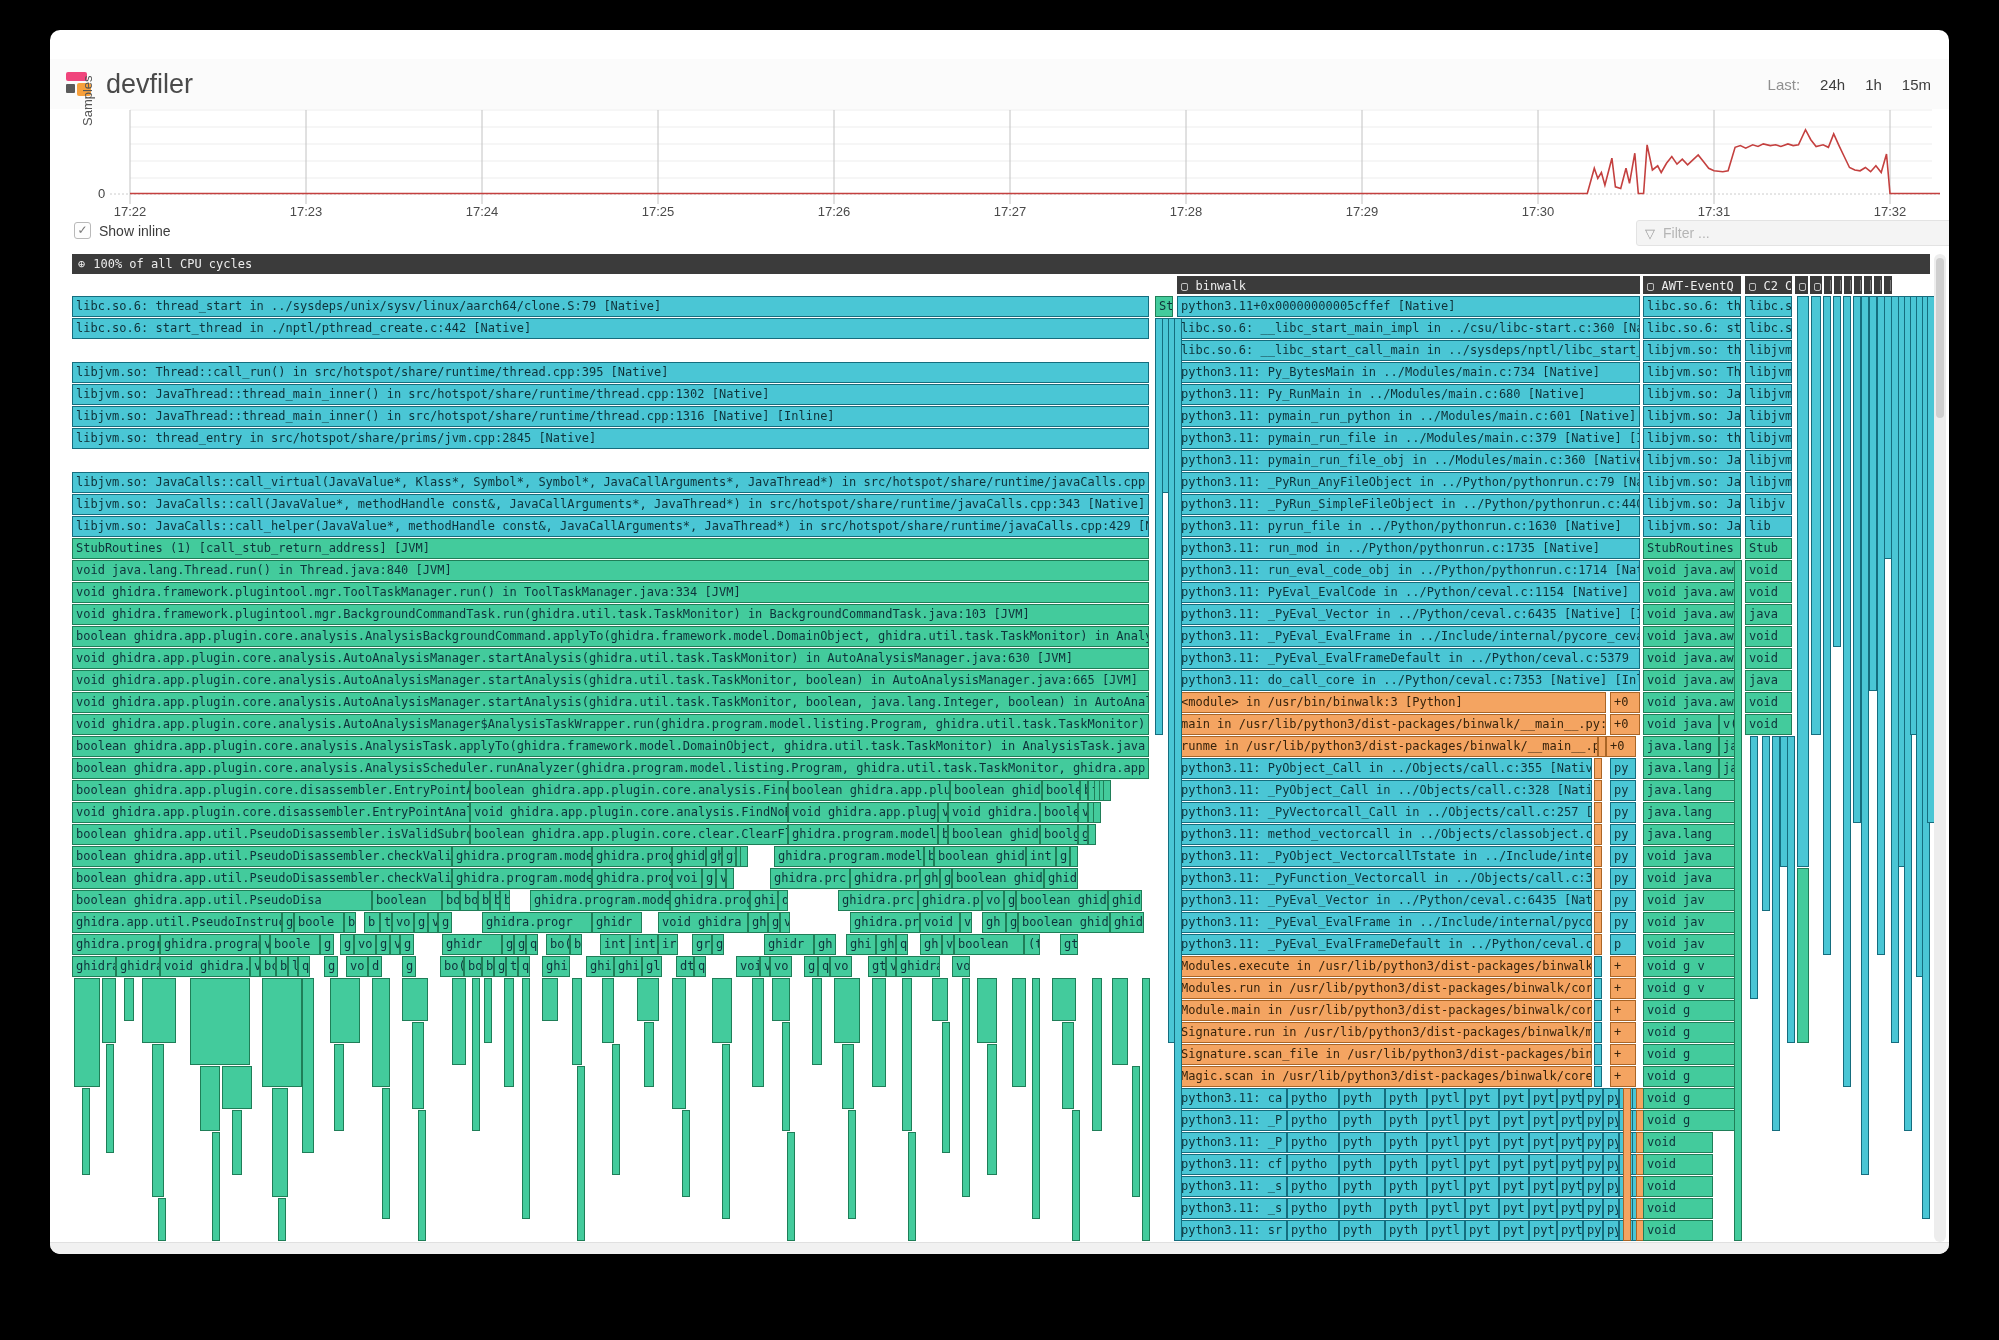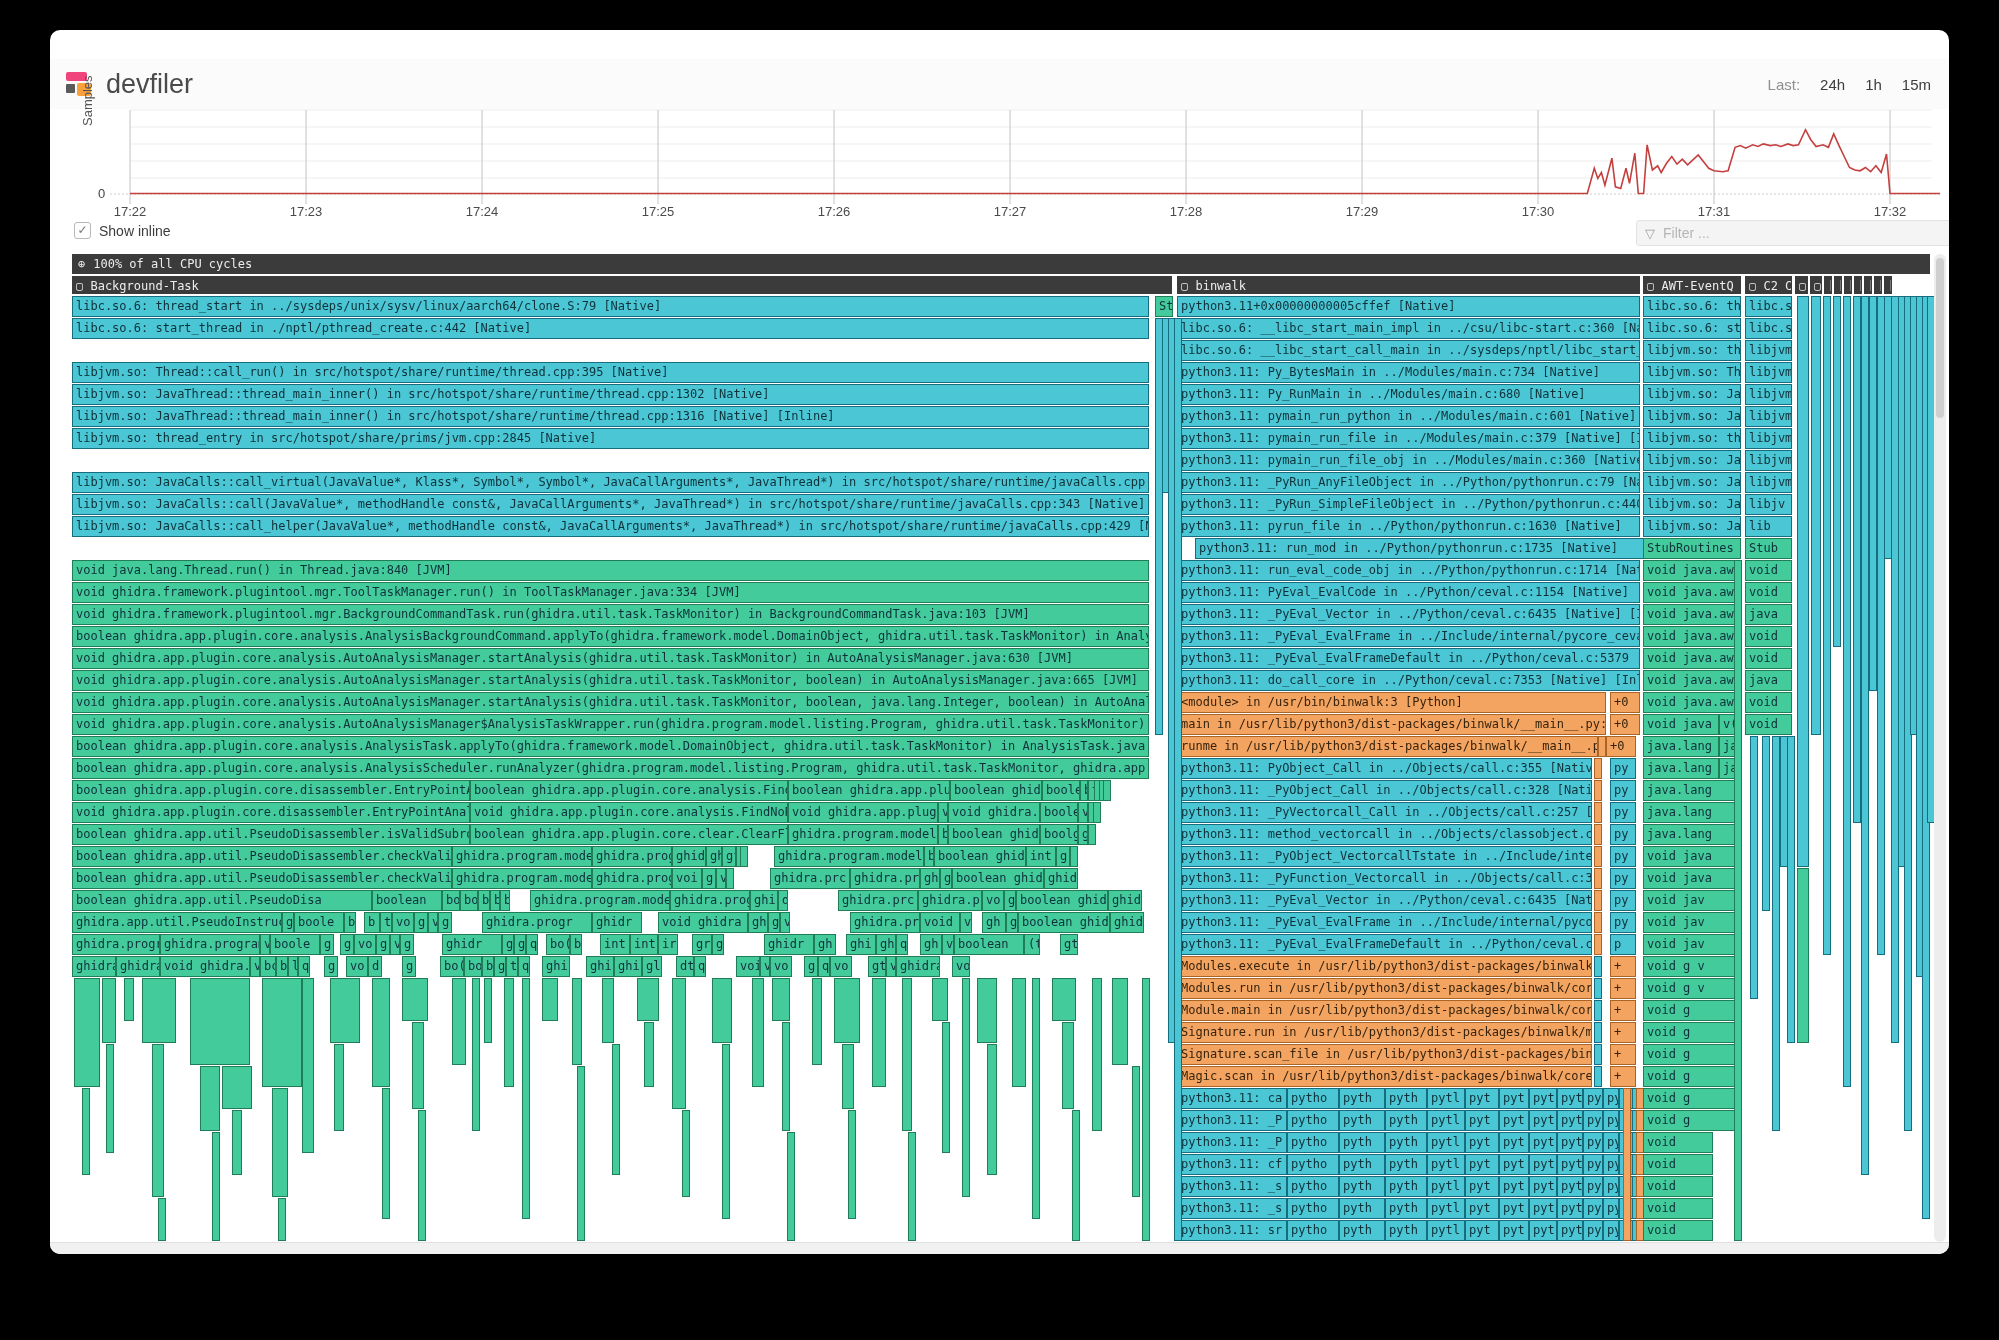--- a/index.html
+++ b/index.html
@@ -118,31 +118,31 @@
   <div id="filter-box">
     <span id="filter-icon">▽</span>
     <input id="filter-input" placeholder="Filter ..." style="">
   </div>
 
   <div id="root-header">
     <span class="ic">⊕</span><span>100% of all CPU cycles</span>
   </div>
 
   <div id="flame">
-      <div class="fr hd" style="left: 22px; top: 246px; width: 1100px; height: 18px; pointer-events: auto;">▢ Background-Task</div>
       <div class="fr cy" style="left: 22px; top: 266px; width: 1077px; height: 21px; pointer-events: auto;">libc.so.6: thread_start in ../sysdeps/unix/sysv/linux/aarch64/clone.S:79 [Native]</div>
       <div class="fr gr" style="left: 1105px; top: 266px; width: 18px; height: 21px; pointer-events: auto;">Stu</div>
       <div class="fr cy" style="left: 22px; top: 288px; width: 1077px; height: 21px; pointer-events: auto;">libc.so.6: start_thread in ./nptl/pthread_create.c:442 [Native]</div>
       <div class="fr cy" style="left: 22px; top: 332px; width: 1077px; height: 21px; pointer-events: auto;">libjvm.so: Thread::call_run() in src/hotspot/share/runtime/thread.cpp:395 [Native]</div>
       <div class="fr cy" style="left: 22px; top: 354px; width: 1077px; height: 21px; pointer-events: auto;">libjvm.so: JavaThread::thread_main_inner() in src/hotspot/share/runtime/thread.cpp:1302 [Native]</div>
       <div class="fr cy" style="left: 22px; top: 376px; width: 1077px; height: 21px; pointer-events: auto;">libjvm.so: JavaThread::thread_main_inner() in src/hotspot/share/runtime/thread.cpp:1316 [Native] [Inline]</div>
       <div class="fr cy" style="left: 22px; top: 398px; width: 1077px; height: 21px; pointer-events: auto;">libjvm.so: thread_entry in src/hotspot/share/prims/jvm.cpp:2845 [Native]</div>
       <div class="fr cy" style="left: 22px; top: 442px; width: 1077px; height: 21px; pointer-events: auto;">libjvm.so: JavaCalls::call_virtual(JavaValue*, Klass*, Symbol*, Symbol*, JavaCallArguments*, JavaThread*) in src/hotspot/share/runtime/javaCalls.cpp:199 [</div>
       <div class="fr cy" style="left: 22px; top: 464px; width: 1077px; height: 21px; pointer-events: auto;">libjvm.so: JavaCalls::call(JavaValue*, methodHandle const&amp;, JavaCallArguments*, JavaThread*) in src/hotspot/share/runtime/javaCalls.cpp:343 [Native] [Inli</div>
       <div class="fr cy" style="left: 22px; top: 486px; width: 1077px; height: 21px; pointer-events: auto;">libjvm.so: JavaCalls::call_helper(JavaValue*, methodHandle const&amp;, JavaCallArguments*, JavaThread*) in src/hotspot/share/runtime/javaCalls.cpp:429 [Native]</div>
+      <div class="fr gr" style="left: 22px; top: 508px; width: 1077px; height: 21px; pointer-events: auto;">StubRoutines (1) [call_stub_return_address] [JVM]</div>
       <div class="fr gr" style="left: 22px; top: 530px; width: 1077px; height: 21px; pointer-events: auto;">void java.lang.Thread.run() in Thread.java:840 [JVM]</div>
       <div class="fr gr" style="left: 22px; top: 552px; width: 1077px; height: 21px; pointer-events: auto;">void ghidra.framework.plugintool.mgr.ToolTaskManager.run() in ToolTaskManager.java:334 [JVM]</div>
       <div class="fr gr" style="left: 22px; top: 574px; width: 1077px; height: 21px; pointer-events: auto;">void ghidra.framework.plugintool.mgr.BackgroundCommandTask.run(ghidra.util.task.TaskMonitor) in BackgroundCommandTask.java:103 [JVM]</div>
       <div class="fr gr" style="left: 22px; top: 596px; width: 1077px; height: 21px; pointer-events: auto;">boolean ghidra.app.plugin.core.analysis.AnalysisBackgroundCommand.applyTo(ghidra.framework.model.DomainObject, ghidra.util.task.TaskMonitor) in AnalysisBa</div>
       <div class="fr gr" style="left: 22px; top: 618px; width: 1077px; height: 21px; pointer-events: auto;">void ghidra.app.plugin.core.analysis.AutoAnalysisManager.startAnalysis(ghidra.util.task.TaskMonitor) in AutoAnalysisManager.java:630 [JVM]</div>
       <div class="fr gr" style="left: 22px; top: 640px; width: 1077px; height: 21px; pointer-events: auto;">void ghidra.app.plugin.core.analysis.AutoAnalysisManager.startAnalysis(ghidra.util.task.TaskMonitor, boolean) in AutoAnalysisManager.java:665 [JVM]</div>
       <div class="fr gr" style="left: 22px; top: 662px; width: 1077px; height: 21px; pointer-events: auto;">void ghidra.app.plugin.core.analysis.AutoAnalysisManager.startAnalysis(ghidra.util.task.TaskMonitor, boolean, java.lang.Integer, boolean) in AutoAnalysisM</div>
       <div class="fr gr" style="left: 22px; top: 684px; width: 1077px; height: 21px; pointer-events: auto;">void ghidra.app.plugin.core.analysis.AutoAnalysisManager$AnalysisTaskWrapper.run(ghidra.program.model.listing.Program, ghidra.util.task.TaskMonitor) in Au</div>
       <div class="fr gr" style="left: 22px; top: 706px; width: 1077px; height: 21px; pointer-events: auto;">boolean ghidra.app.plugin.core.analysis.AnalysisTask.applyTo(ghidra.framework.model.DomainObject, ghidra.util.task.TaskMonitor) in AnalysisTask.java:39 [J</div>
       <div class="fr gr" style="left: 22px; top: 728px; width: 1077px; height: 21px; pointer-events: auto;">boolean ghidra.app.plugin.core.analysis.AnalysisScheduler.runAnalyzer(ghidra.program.model.listing.Program, ghidra.util.task.TaskMonitor, ghidra.app.util.</div>
@@ -310,21 +310,21 @@
       <div class="fr cy" style="left: 1127px; top: 288px; width: 463px; height: 21px; pointer-events: auto;">libc.so.6: __libc_start_main_impl in ../csu/libc-start.c:360 [Nati</div>
       <div class="fr cy" style="left: 1127px; top: 310px; width: 463px; height: 21px; pointer-events: auto;">libc.so.6: __libc_start_call_main in ../sysdeps/nptl/libc_start_ca</div>
       <div class="fr cy" style="left: 1127px; top: 332px; width: 463px; height: 21px; pointer-events: auto;">python3.11: Py_BytesMain in ../Modules/main.c:734 [Native]</div>
       <div class="fr cy" style="left: 1127px; top: 354px; width: 463px; height: 21px; pointer-events: auto;">python3.11: Py_RunMain in ../Modules/main.c:680 [Native]</div>
       <div class="fr cy" style="left: 1127px; top: 376px; width: 463px; height: 21px; pointer-events: auto;">python3.11: pymain_run_python in ../Modules/main.c:601 [Native] [I</div>
       <div class="fr cy" style="left: 1127px; top: 398px; width: 463px; height: 21px; pointer-events: auto;">python3.11: pymain_run_file in ../Modules/main.c:379 [Native] [Inl</div>
       <div class="fr cy" style="left: 1127px; top: 420px; width: 463px; height: 21px; pointer-events: auto;">python3.11: pymain_run_file_obj in ../Modules/main.c:360 [Native]</div>
       <div class="fr cy" style="left: 1127px; top: 442px; width: 463px; height: 21px; pointer-events: auto;">python3.11: _PyRun_AnyFileObject in ../Python/pythonrun.c:79 [Nati</div>
       <div class="fr cy" style="left: 1127px; top: 464px; width: 463px; height: 21px; pointer-events: auto;">python3.11: _PyRun_SimpleFileObject in ../Python/pythonrun.c:440 [</div>
       <div class="fr cy" style="left: 1127px; top: 486px; width: 463px; height: 21px; pointer-events: auto;">python3.11: pyrun_file in ../Python/pythonrun.c:1630 [Native]</div>
-      <div class="fr cy" style="left: 1127px; top: 508px; width: 463px; height: 21px; pointer-events: auto; margin-left: 18px;">python3.11: run_mod in ../Python/pythonrun.c:1735 [Native]</div>
+      <div class="fr cy" style="left: 1127px; top: 508px; width: 463px; height: 21px; pointer-events: auto;">python3.11: run_mod in ../Python/pythonrun.c:1735 [Native]</div>
       <div class="fr cy" style="left: 1127px; top: 530px; width: 463px; height: 21px; pointer-events: auto;">python3.11: run_eval_code_obj in ../Python/pythonrun.c:1714 [Nativ</div>
       <div class="fr cy" style="left: 1127px; top: 552px; width: 463px; height: 21px; pointer-events: auto;">python3.11: PyEval_EvalCode in ../Python/ceval.c:1154 [Native]</div>
       <div class="fr cy" style="left: 1127px; top: 574px; width: 463px; height: 21px; pointer-events: auto;">python3.11: _PyEval_Vector in ../Python/ceval.c:6435 [Native] [Inl</div>
       <div class="fr cy" style="left: 1127px; top: 596px; width: 463px; height: 21px; pointer-events: auto;">python3.11: _PyEval_EvalFrame in ../Include/internal/pycore_ceval.</div>
       <div class="fr cy" style="left: 1127px; top: 618px; width: 463px; height: 21px; pointer-events: auto;">python3.11: _PyEval_EvalFrameDefault in ../Python/ceval.c:5379 [Na</div>
       <div class="fr cy" style="left: 1127px; top: 640px; width: 463px; height: 21px; pointer-events: auto;">python3.11: do_call_core in ../Python/ceval.c:7353 [Native] [Inlir</div>
       <div class="fr or" style="left: 1127px; top: 662px; width: 429px; height: 21px; pointer-events: auto;">&lt;module&gt; in /usr/bin/binwalk:3 [Python]</div>
       <div class="fr or" style="left: 1560px; top: 662px; width: 30px; height: 21px; pointer-events: auto;">+0</div>
       <div class="fr or" style="left: 1127px; top: 684px; width: 429px; height: 21px; pointer-events: auto;">main in /usr/lib/python3/dist-packages/binwalk/__main__.py:55 [</div>
       <div class="fr or" style="left: 1560px; top: 684px; width: 30px; height: 21px; pointer-events: auto;">+0</div>

